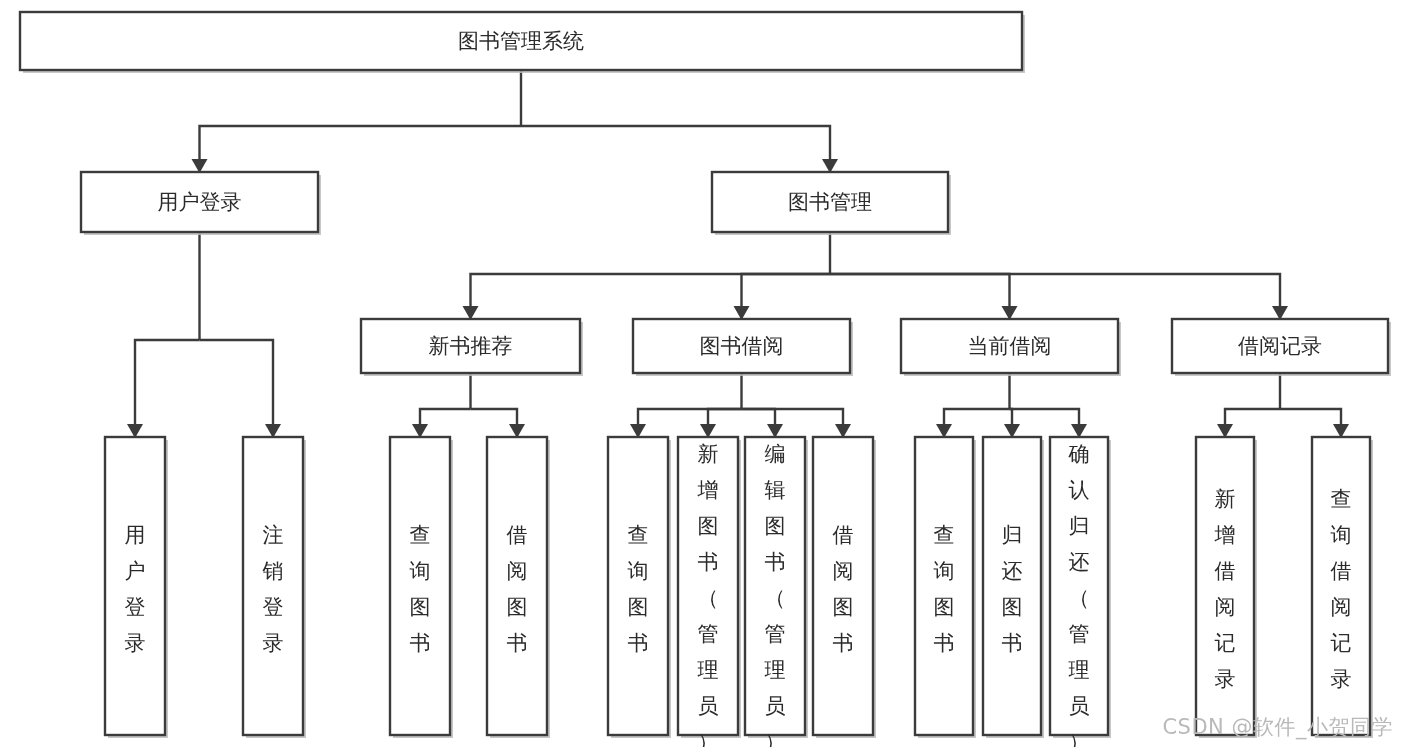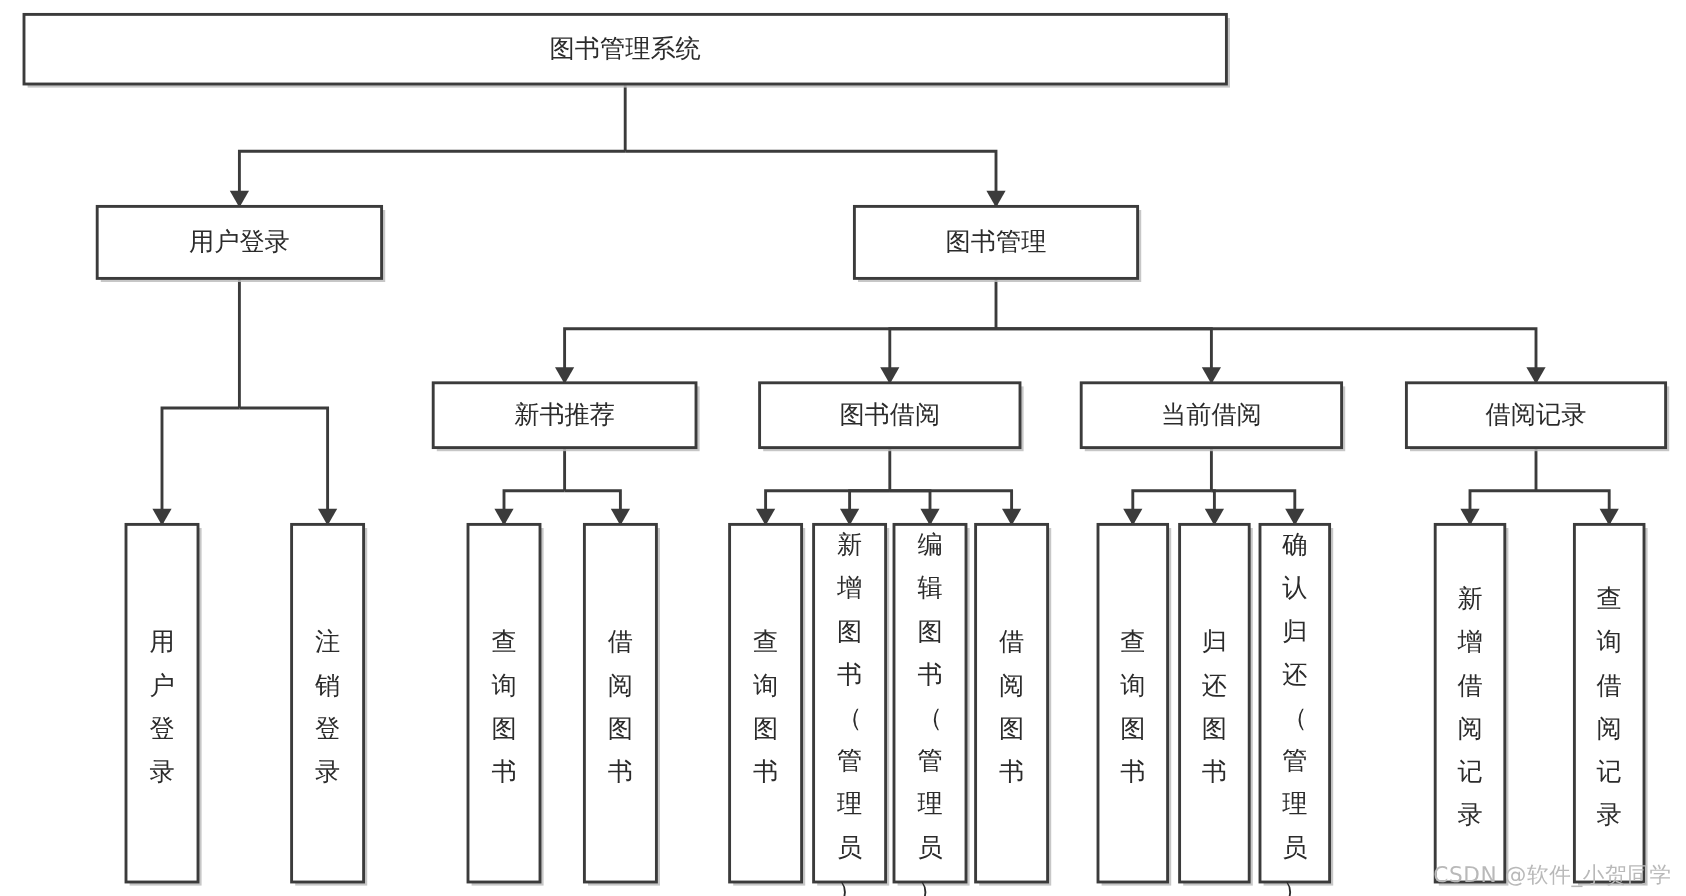--- a/index.html
+++ b/index.html
@@ -57,21 +57,21 @@
     font-family: "DejaVu Sans", "Liberation Sans", sans-serif;
     font-size: 21px;
     fill: #2b2b2b;
     text-anchor: middle;
   }
   .watermark {
     position: absolute;
     right: 12px;
     bottom: 6px;
     font-family: "DejaVu Sans", "Liberation Sans", sans-serif;
-    font-size: 18px;
+    font-size: 21px;
     color: #b9b9b9;
     white-space: nowrap;
     letter-spacing: 0.5px;
     pointer-events: none;
   }
 </style>
 </head>
 <body>
 
 <div id="diagram-root">

